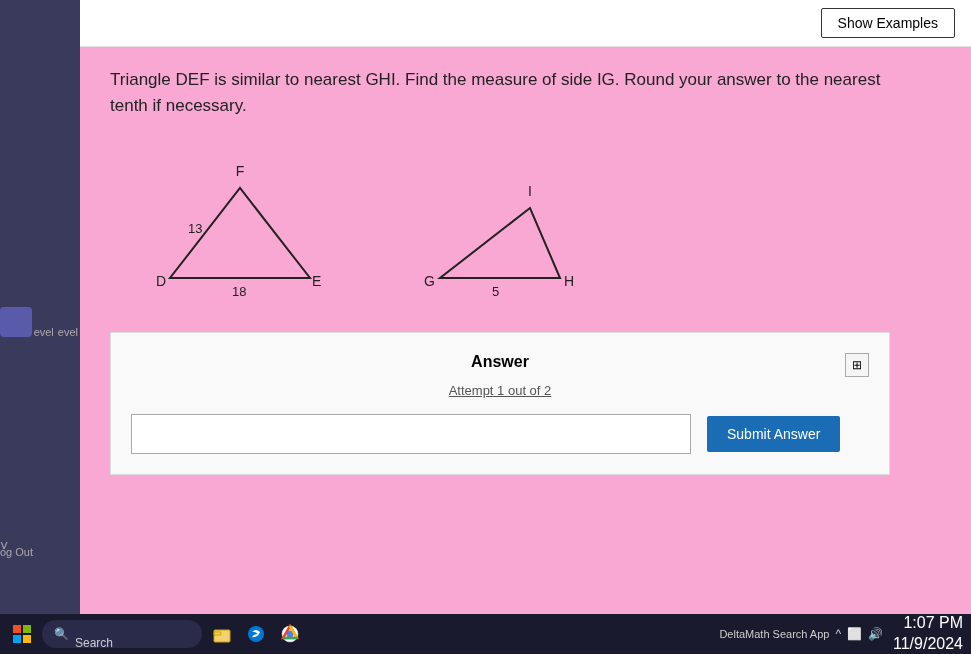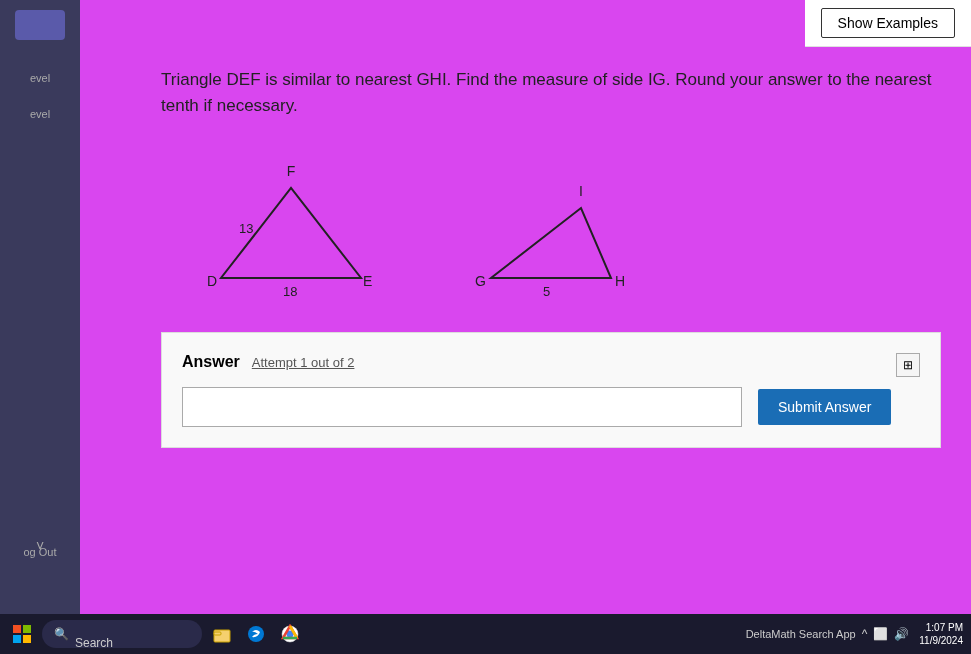--- a/index.html
+++ b/index.html
@@ -16,21 +16,21 @@
       display: flex;
       height: 100%;
     }
 
     
     .sidebar {
       width: 80px;
       background: #3a3a5c;
       height: 100%;
       display: flex;
-      flex-direction: column;
+      flex-direction: row;
       align-items: center;
       padding-top: 10px;
       position: relative;
     }
 
     .sidebar-logo {
       width: 50px;
       height: 30px;
       background: #5a5aaa;
       border-radius: 4px;
@@ -56,26 +56,25 @@
     .sidebar-chevron {
       position: absolute;
       bottom: 100px;
       color: #aaa;
       font-size: 14px;
     }
 
     
     .main-content {
       flex: 1;
-      background: #d946ef;
+      background: #f9a8d4;
       display: flex;
       flex-direction: column;
       position: relative;
       overflow: hidden;
-      align-items: flex-end;
     }
 
     
     .top-bar {
       display: flex;
       justify-content: flex-end;
       padding: 8px 16px;
       border-bottom: 1px solid #e0e0e0;
       background: white;
     }
@@ -119,20 +118,21 @@
       background: #f9f9f9;
       border: 1px solid #ddd;
       max-width: 780px;
     }
 
     .answer-header {
       display: flex;
       align-items: center;
       gap: 12px;
       margin-bottom: 16px;
+      flex-direction: column;
     }
 
     .answer-label {
       font-weight: bold;
       font-size: 16px;
     }
 
     .attempt-text {
       font-size: 13px;
       color: #555;
@@ -272,21 +272,21 @@
     }
 
     .taskbar-chrome-label {
       color: #ccc;
       font-size: 11px;
     }
 
     .taskbar-time {
       text-align: right;
       color: white;
-      font-size: 10px;
+      font-size: 16px;
       line-height: 1.3;
     }
 
     .taskbar-sys-icons {
       display: flex;
       align-items: center;
       gap: 6px;
       color: #ccc;
       font-size: 12px;
       margin-right: 4px;

